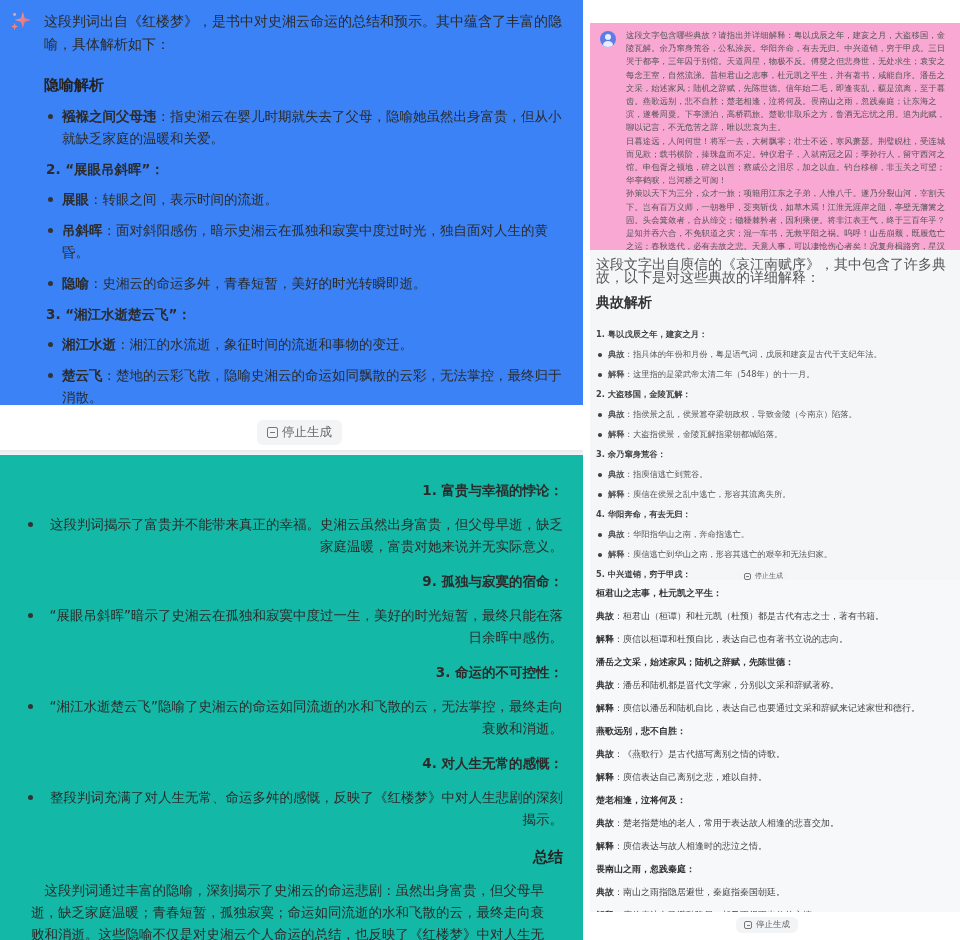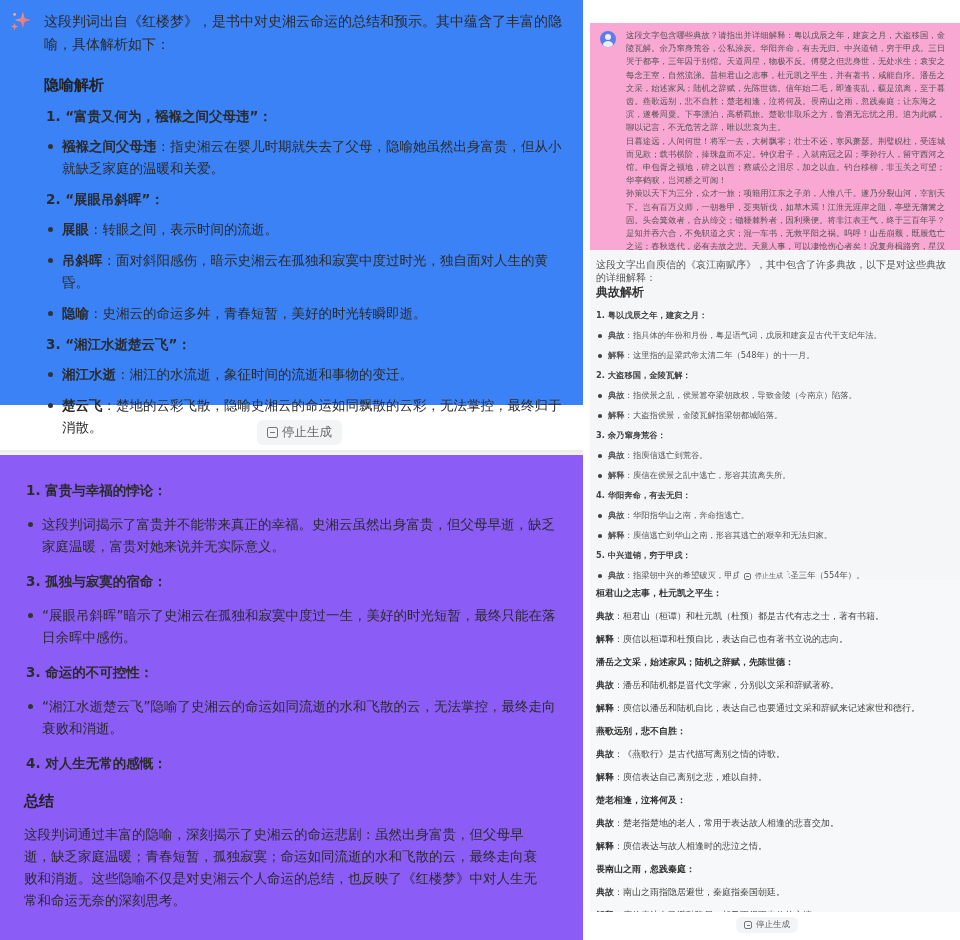--- a/index.html
+++ b/index.html
@@ -21,40 +21,40 @@
   .bul::before { content: ""; position: absolute; left: 4px; top: 9px; width: 5px; height: 5px; border-radius: 50%; background: #333; }
   .bul b { font-weight: bold; }
 
   .stop-btn { position: absolute; display: flex; align-items: center; gap: 4px; background: #f3f4f6; border-radius: 6px; color: #666; font-size: 12.5px; padding: 4px 10px; }
   .stop-ico { width: 11px; height: 11px; border: 1.3px solid #777; border-radius: 2px; position: relative; }
   .stop-ico::after { content: ""; position: absolute; left: 2px; top: 4px; width: 5px; height: 1.3px; background: #777; }
   #lt .stop-btn { left: 257px; top: 420px; }
   #lt .shadow { position: absolute; left: 0; top: 450px; width: 583px; height: 5px; background: linear-gradient(#e8e9eb, #f4f5f7); }
 
   
-  #lb { left: 0; top: 455px; width: 583px; height: 485px; background: #8b5cf6; padding: 24px 20px 0 24px; }
+  #lb { left: 0; top: 455px; width: 583px; height: 485px; background: #14b8a6; padding: 24px 20px 0 24px; text-align: right; }
   #lb .num { font-size: 13.5px; line-height: 22px; margin: 0 0 12px 2px; }
   #lb .num b { font-weight: bold; }
   #lb .bul { margin-bottom: 13px; padding-left: 18px; }
   #lb .bul::before { left: 4px; }
   #lb h3 { font-size: 15px; font-weight: bold; margin: 18px 0 12px 0; color: #222; }
   #lb .summary { font-size: 13.5px; line-height: 22px; width: 520px; }
 
   
   #rt { left: 590px; top: 0; width: 370px; height: 248px; background: #f9a8d4; padding: 6px 8px 0 8px; margin-top: 23px; }
   .avatar { position: absolute; left: 10px; top: 8px; width: 16px; height: 16px; border-radius: 50%; background: #5d7ce8; overflow: hidden; }
   .avatar .head { position: absolute; left: 5px; top: 3px; width: 6px; height: 6px; border-radius: 50%; background: #e8eeff; }
   .avatar .torso { position: absolute; left: 3px; top: 10px; width: 10px; height: 8px; border-radius: 50% 50% 0 0; background: #e8eeff; }
   .rt-text { margin-left: 28px; font-size: 8.3px; line-height: 13.2px; color: #555; letter-spacing: 0.1px; }
   .rt-text p { margin: 0; }
 
   
   #rm { left: 590px; top: 250px; width: 370px; height: 330px; background: #f5f6f8; padding: 8px 10px 0 6px; }
-  #rm .intro { font-size: 10px; line-height: 13px; color: #555; }
-  #rm h4 { font-size: 12px; font-weight: bold; color: #333; margin-bottom: 8px; }
+  #rm .intro { font-size: 14px; line-height: 13px; color: #555; margin-bottom: 10px; }
+  #rm h4 { font-size: 14px; font-weight: bold; color: #333; margin-bottom: 16px; }
   #rm .num { font-size: 8.3px; line-height: 13px; color: #444; margin: 0 0 7px 0; }
   #rm .num b { font-weight: bold; }
   #rm .bul { font-size: 8.3px; line-height: 13px; color: #555; padding-left: 12px; margin-bottom: 7px; }
   #rm .bul::before { left: 2px; top: 5px; width: 3.5px; height: 3.5px; background: #444; }
   #rm .stop-btn { left: 148px; top: 320px; font-size: 7px; padding: 1px 6px; background: #f3f4f6; }
   #rm .stop-btn .stop-ico { width: 7px; height: 7px; border-width: 1px; }
   #rm .stop-btn .stop-ico::after { left: 1px; top: 2.5px; width: 3px; height: 1px; }
 
   
   #rb { left: 590px; top: 580px; width: 370px; height: 360px; background: #f7f8f9; padding: 6px 8px 0 6px; }
@@ -83,21 +83,20 @@
           </linearGradient>
         </defs>
       <path d="M14 2 L16 9 L23 11 L16 13 L14 20 L12 13 L5 11 L12 9 Z" fill="url(#sg)"></path>
       <path d="M5 14 L6 17 L9 18 L6 19 L5 22 L4 19 L1 18 L4 17 Z" fill="#e98a86"></path>
       <circle cx="5" cy="5" r="1.6" fill="#f2a58e"></circle>
     </svg>
     <div class="lt-body">
       <p class="intro">这段判词出自《红楼梦》，是书中对史湘云命运的总结和预示。其中蕴含了丰富的隐喻，具体解析如下：</p>
       <h3>隐喻解析</h3>
 
-      <div class="num"><b>1. “富贵又何为，襁褓之间父母违”：</b></div>
       <div class="bul"><b>襁褓之间父母违</b><span>：指史湘云在婴儿时期就失去了父母，隐喻她虽然出身富贵，但从小就缺乏家庭的温暖和关爱。</span></div>
 
       <div class="num"><b>2. “展眼吊斜晖”：</b></div>
       <div class="bul"><b>展眼</b><span>：转眼之间，表示时间的流逝。</span></div>
       <div class="bul"><b>吊斜晖</b><span>：面对斜阳感伤，暗示史湘云在孤独和寂寞中度过时光，独自面对人生的黄昏。</span></div>
       <div class="bul"><b>隐喻</b><span>：史湘云的命运多舛，青春短暂，美好的时光转瞬即逝。</span></div>
 
       <div class="num"><b>3. “湘江水逝楚云飞”：</b></div>
       <div class="bul"><b>湘江水逝</b><span>：湘江的水流逝，象征时间的流逝和事物的变迁。</span></div>
       <div class="bul"><b>楚云飞</b><span>：楚地的云彩飞散，隐喻史湘云的命运如同飘散的云彩，无法掌控，最终归于消散。</span></div>
@@ -106,25 +105,26 @@
   <div class="stop-btn">
     <span class="stop-ico"></span>
     <span>停止生成</span>
   </div>
   <div class="shadow"></div>
 </div>
 
 <div class="panel" id="lb">
   <div class="num"><b>1. 富贵与幸福的悖论：</b></div>
   <div class="bul">这段判词揭示了富贵并不能带来真正的幸福。史湘云虽然出身富贵，但父母早逝，缺乏家庭温暖，富贵对她来说并无实际意义。</div>
-  <div class="num"><b>3. 孤独与寂寞的宿命：</b></div>
+  <div class="num"><b>9. 孤独与寂寞的宿命：</b></div>
   <div class="bul">“展眼吊斜晖”暗示了史湘云在孤独和寂寞中度过一生，美好的时光短暂，最终只能在落日余晖中感伤。</div>
   <div class="num"><b>3. 命运的不可控性：</b></div>
   <div class="bul">“湘江水逝楚云飞”隐喻了史湘云的命运如同流逝的水和飞散的云，无法掌控，最终走向衰败和消逝。</div>
   <div class="num"><b>4. 对人生无常的感慨：</b></div>
+  <div class="bul">整段判词充满了对人生无常、命运多舛的感慨，反映了《红楼梦》中对人生悲剧的深刻揭示。</div>
 
   <h3>总结</h3>
   <p class="summary">这段判词通过丰富的隐喻，深刻揭示了史湘云的命运悲剧：虽然出身富贵，但父母早逝，缺乏家庭温暖；青春短暂，孤独寂寞；命运如同流逝的水和飞散的云，最终走向衰败和消逝。这些隐喻不仅是对史湘云个人命运的总结，也反映了《红楼梦》中对人生无常和命运无奈的深刻思考。</p>
 
 </div>
 
 <div class="panel" id="rt">
   <div class="avatar">
     <div class="head"></div>
       <div class="torso"></div>

